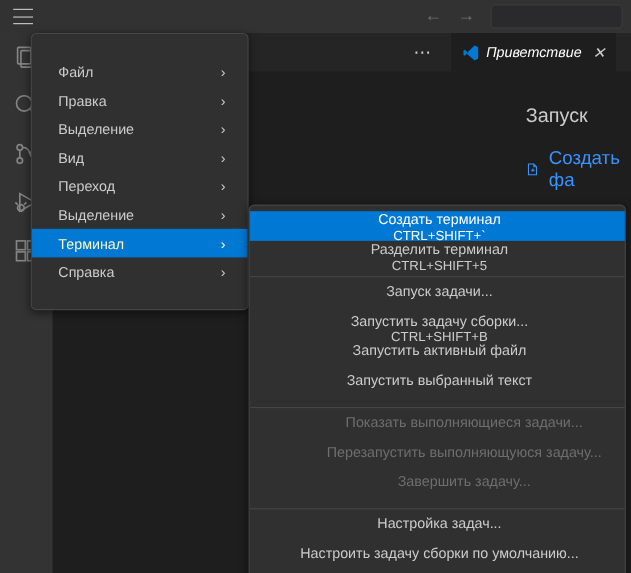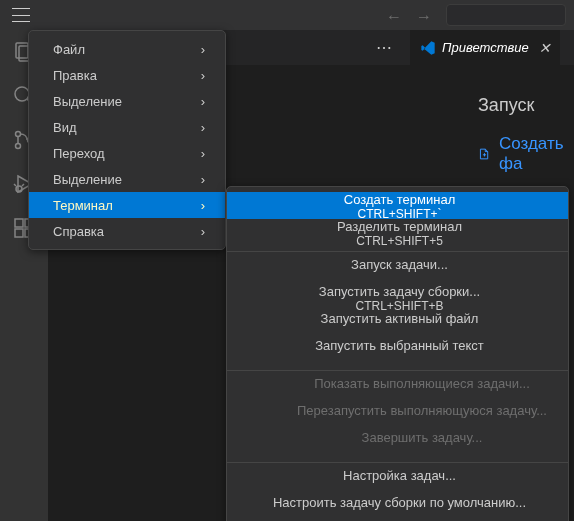--- a/index.html
+++ b/index.html
@@ -16,21 +16,21 @@
   .editor-area { position: absolute; left: 48px; top: 30px; right: 0; bottom: 0; background: #1e1e1e; }
   .editor-tabs { height: 35px; background: #252526; display: flex; align-items: center; padding-left: 320px; gap: 10px; }
   .ellipsis { color: #cccccc; font-size: 16px; padding: 0 8px; cursor: pointer; }
   .tab { display: flex; align-items: center; gap: 6px; background: #1e1e1e; height: 35px; padding: 12px 10px; font-style: italic; color: #ffffff; }
   .vscode-logo { width: 16px; height: 16px; }
   .tab-close { color: #cccccc; cursor: pointer; font-size: 14px; margin-left: 4px; }
   .welcome-content { padding: 30px 0 0 430px; color: #cccccc; }
   .welcome-heading { font-size: 18px; font-weight: 400; margin-bottom: 18px; }
   .welcome-link { display: flex; align-items: center; gap: 8px; color: #3794ff; font-size: 17px; margin-bottom: 10px; cursor: pointer; }
   .welcome-link svg { width: 16px; height: 16px; }
-  .menu1 { position: absolute; left: 28px; top: 30px; width: 198px; background: #303031; border: 1px solid #454545; border-radius: 5px; box-shadow: 0 2px 8px rgba(0,0,0,0.5); padding: 5px 0; z-index: 10; }
+  .menu1 { position: absolute; left: 28px; top: 30px; width: 198px; background: #303031; border: 1px solid #454545; border-radius: 5px; box-shadow: 0 2px 8px rgba(0,0,0,0.5); padding: 21px 0; z-index: 10; }
   .menu-item { height: 26px; display: flex; align-items: center; justify-content: space-between; padding: 0 20px 0 24px; cursor: pointer; color: #cccccc; }
   .menu-item.active { background: #0078d4; color: #fef9c3; }
   .chevron { font-size: 13px; color: inherit; }
   .menu2 { position: absolute; left: 226px; top: 186px; width: 343px; background: #303031; border: 1px solid #454545; border-radius: 5px; box-shadow: 0 2px 8px rgba(0,0,0,0.5); padding: 5px 0; z-index: 11; }
   .menu2-item { height: 27px; display: flex; align-items: center; justify-content: space-between; padding: 0 20px 0 24px; cursor: pointer; color: #cccccc; flex-direction: column; }
   .menu2-item.active { background: #0078d4; color: #ffffff; }
   .menu2-item.disabled { color: #6e6e6e; cursor: default; margin-left: 45px; }
   .separator { height: 1px; background: #454545; margin: 5px 0; }
   .shortcut { font-size: 12px; }
 </style>

